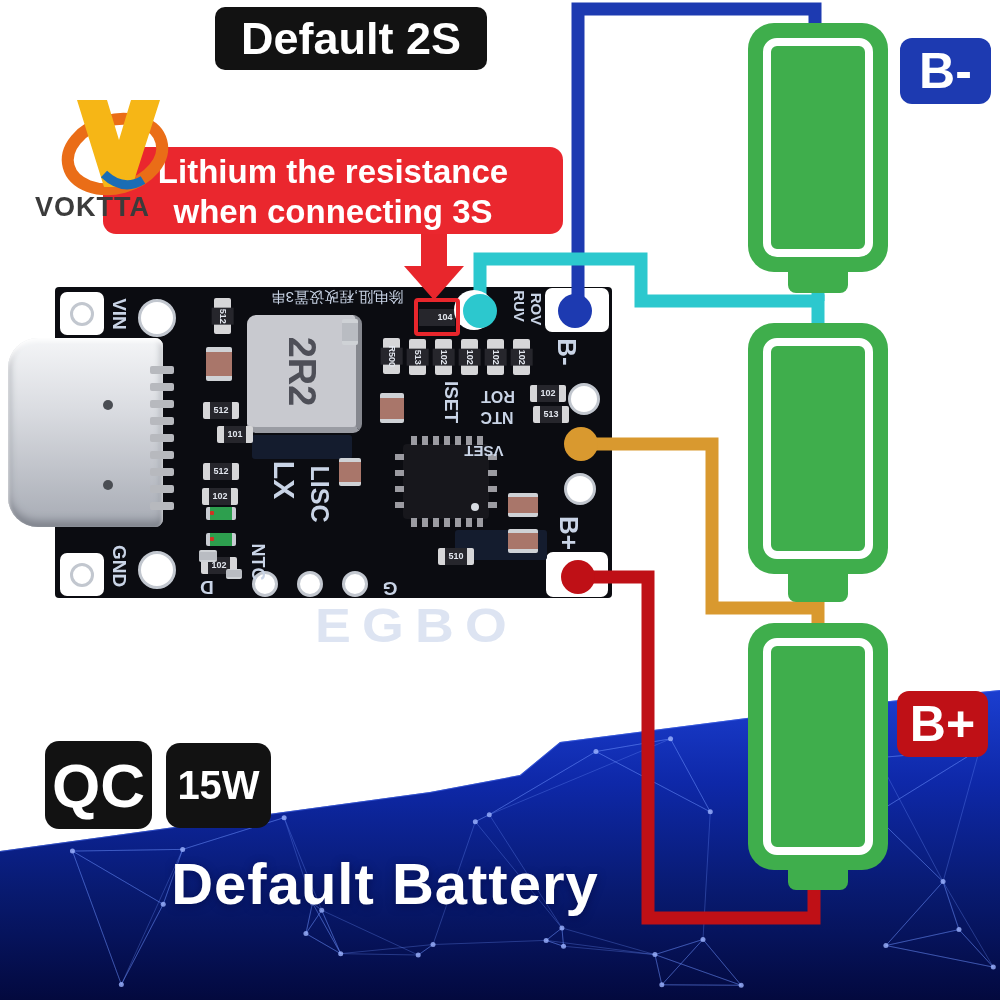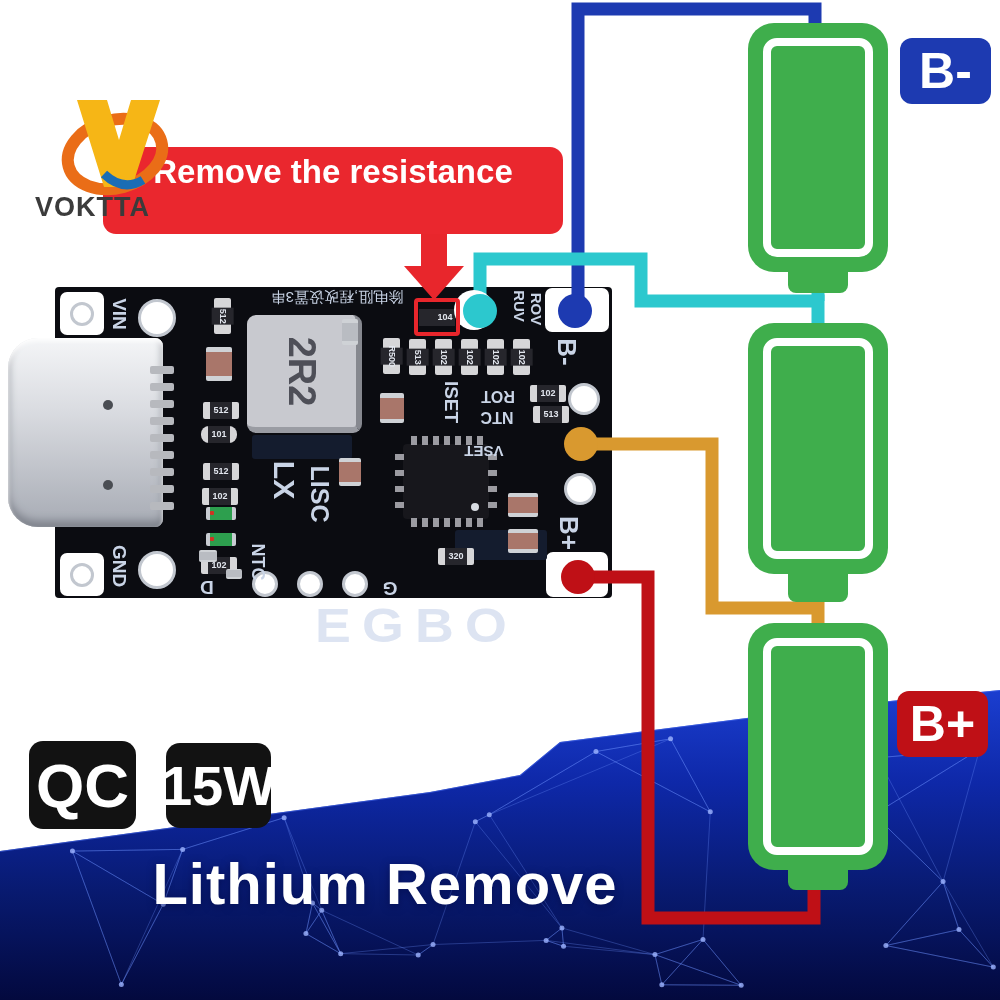--- a/index.html
+++ b/index.html
@@ -175,21 +175,21 @@
         <circle cx="874.0097736625514" cy="814.4890011125118" r="2.5" fill="#9db4ff" opacity="0.8"></circle>
         <circle cx="489.29612482853224" cy="814.6832185662621" r="2.5" fill="#9db4ff" opacity="0.8"></circle>
         <circle cx="943.0598422496571" cy="881.5987784458023" r="2.5" fill="#9db4ff" opacity="0.8"></circle>
         <circle cx="321.72067901234567" cy="910.2388833877708" r="2.5" fill="#9db4ff" opacity="0.8"></circle>
         <circle cx="563.5502400548696" cy="946.2679125098209" r="2.5" fill="#9db4ff" opacity="0.8"></circle>
       </g>
   </svg>
 
   <div id="watermark" class="abs" style="left:315px;top:598px;">EGBO</div>
 
-  <div class="abs title-line" style="left:0;top:850px;width:770px;font-size:58px;letter-spacing:1px;">Lithium Remove</div>
+  <div class="abs title-line" style="left:0;top:850px;width:770px;font-size:58px;letter-spacing:1px;">Default Battery</div>
 
   <div id="pcb" class="abs" style="left:55px;top:287px;width:557px;height:311px;"></div>
   <div id="pcb-layer">
       <div id="usbc" style="position: absolute; left: 8px; top: 338px; width: 155px; height: 189px;"></div>
       <div style="position: absolute; left: 150px; top: 366px; width: 24px; height: 8px; background: rgb(183, 185, 190); border-radius: 2px;"></div>
       <div style="position: absolute; left: 150px; top: 383px; width: 24px; height: 8px; background: rgb(183, 185, 190); border-radius: 2px;"></div>
       <div style="position: absolute; left: 150px; top: 400px; width: 24px; height: 8px; background: rgb(183, 185, 190); border-radius: 2px;"></div>
       <div style="position: absolute; left: 150px; top: 417px; width: 24px; height: 8px; background: rgb(183, 185, 190); border-radius: 2px;"></div>
       <div style="position: absolute; left: 150px; top: 434px; width: 24px; height: 8px; background: rgb(183, 185, 190); border-radius: 2px;"></div>
       <div style="position: absolute; left: 150px; top: 451px; width: 24px; height: 8px; background: rgb(183, 185, 190); border-radius: 2px;"></div>
@@ -239,21 +239,21 @@
       <div style="position: absolute; left: 488px; top: 486px; width: 9px; height: 6px; background: rgb(155, 155, 161);"></div>
       <div style="position: absolute; left: 395px; top: 502px; width: 9px; height: 6px; background: rgb(155, 155, 161);"></div>
       <div style="position: absolute; left: 488px; top: 502px; width: 9px; height: 6px; background: rgb(155, 155, 161);"></div>
       <div style="position: absolute; left: 471px; top: 503px; width: 8px; height: 8px; background: rgb(216, 220, 226); border-radius: 50%;"></div>
       <div class="res" style="position: absolute; left: 213.5px; top: 298px; width: 17px; height: 36px;">
         <div class="band" style="width: 100%; height: 62%; transform: rotate(90deg);">512</div>
       </div>
       <div class="res" style="position: absolute; left: 203px; top: 401.5px; width: 36px; height: 17px;">
         <div class="band" style="width: 62%; height: 100%;">512</div>
       </div>
-      <div class="res" style="position: absolute; left: 201px; top: 425.5px; width: 36px; height: 17px; border-radius: 8px;">
+      <div class="res" style="position: absolute; left: 217px; top: 425.5px; width: 36px; height: 17px;">
         <div class="band" style="width: 62%; height: 100%;">101</div>
       </div>
       <div class="res" style="position: absolute; left: 203px; top: 462.5px; width: 36px; height: 17px;">
         <div class="band" style="width: 62%; height: 100%;">512</div>
       </div>
       <div class="res" style="position: absolute; left: 202px; top: 487.5px; width: 36px; height: 17px;">
         <div class="band" style="width: 62%; height: 100%;">102</div>
       </div>
       <div class="res" style="position: absolute; left: 201px; top: 556.5px; width: 36px; height: 17px;">
         <div class="band" style="width: 62%; height: 100%;">102</div>
@@ -279,21 +279,21 @@
       <div class="res" style="position: absolute; left: 419px; top: 308.5px; width: 36px; height: 17px;">
         <div class="band" style="width: 62%; height: 100%; padding-left: 16px;">104</div>
       </div>
       <div class="res" style="position: absolute; left: 530px; top: 384.5px; width: 36px; height: 17px;">
         <div class="band" style="width: 62%; height: 100%;">102</div>
       </div>
       <div class="res" style="position: absolute; left: 533px; top: 405.5px; width: 36px; height: 17px;">
         <div class="band" style="width: 62%; height: 100%;">513</div>
       </div>
       <div class="res" style="position: absolute; left: 438px; top: 547.5px; width: 36px; height: 17px;">
-        <div class="band" style="width: 62%; height: 100%;">320</div>
+        <div class="band" style="width: 62%; height: 100%;">510</div>
       </div>
       <div class="cap" style="position: absolute; left: 206px; top: 347px; width: 26px; height: 34px; background: linear-gradient(rgb(207, 210, 214) 0px, rgb(207, 210, 214) 15%, rgb(169, 118, 106) 15%, rgb(169, 118, 106) 85%, rgb(207, 210, 214) 85%);"></div>
       <div class="cap" style="position: absolute; left: 380px; top: 393px; width: 24px; height: 30px; background: linear-gradient(rgb(207, 210, 214) 0px, rgb(207, 210, 214) 15%, rgb(169, 118, 106) 15%, rgb(169, 118, 106) 85%, rgb(207, 210, 214) 85%);"></div>
       <div class="cap" style="position: absolute; left: 339px; top: 458px; width: 22px; height: 28px; background: linear-gradient(rgb(207, 210, 214) 0px, rgb(207, 210, 214) 15%, rgb(169, 118, 106) 15%, rgb(169, 118, 106) 85%, rgb(207, 210, 214) 85%);"></div>
       <div class="cap" style="position: absolute; left: 508px; top: 493px; width: 30px; height: 24px; background: linear-gradient(rgb(207, 210, 214) 0px, rgb(207, 210, 214) 15%, rgb(169, 118, 106) 15%, rgb(169, 118, 106) 85%, rgb(207, 210, 214) 85%);"></div>
       <div class="cap" style="position: absolute; left: 508px; top: 529px; width: 30px; height: 24px; background: linear-gradient(rgb(207, 210, 214) 0px, rgb(207, 210, 214) 15%, rgb(169, 118, 106) 15%, rgb(169, 118, 106) 85%, rgb(207, 210, 214) 85%);"></div>
       <div class="cap" style="position: absolute; left: 342px; top: 319px; width: 16px; height: 26px; background: linear-gradient(rgb(207, 210, 214) 0px, rgb(207, 210, 214) 15%, rgb(185, 188, 194) 15%, rgb(185, 188, 194) 85%, rgb(207, 210, 214) 85%);"></div>
       <div class="cap" style="position: absolute; left: 199px; top: 550px; width: 18px; height: 12px; background: linear-gradient(rgb(207, 210, 214) 0px, rgb(207, 210, 214) 15%, rgb(185, 188, 194) 15%, rgb(185, 188, 194) 85%, rgb(207, 210, 214) 85%);"></div>
       <div class="cap" style="position: absolute; left: 226px; top: 569px; width: 16px; height: 10px; background: linear-gradient(rgb(207, 210, 214) 0px, rgb(207, 210, 214) 15%, rgb(185, 188, 194) 15%, rgb(185, 188, 194) 85%, rgb(207, 210, 214) 85%);"></div>
       <div class="led" style="position: absolute; left: 206px; top: 507px; width: 30px; height: 13px;"></div>
@@ -340,39 +340,43 @@
       <div class="batt" style="position: absolute; left: 748px; top: 323px; width: 140px; height: 251px; background: rgb(63, 174, 76);">
         <div class="ring"></div>
       </div>
       <div class="nub" style="position: absolute; left: 788px; top: 573px; width: 60px; height: 29px; background: rgb(63, 174, 76);"></div>
       <div class="batt" style="position: absolute; left: 748px; top: 623px; width: 140px; height: 247px; background: rgb(63, 174, 76);">
         <div class="ring"></div>
       </div>
       <div class="nub" style="position: absolute; left: 788px; top: 868px; width: 60px; height: 22px; background: rgb(63, 174, 76);"></div>
     </div>
 
+  <div class="abs blackbox" style="left:215px;top:7px;width:272px;height:63px;font-size:45px;border-radius:10px;">
+    <span>Default 2S</span>
+  </div>
 
   <div id="banner" class="abs" style="left:103px;top:147px;width:460px;height:87px;">
-    <div>Remove the resistance</div>
+    <div>Lithium the resistance</div>
+    <div>when connecting 3S</div>
   </div>
 
   <svg class="abs" style="left:30px;top:90px" width="170" height="140" viewBox="0 0 170 140">
     <ellipse cx="85" cy="64" rx="48" ry="34" fill="none" stroke="#ea6d17" stroke-width="12" transform="rotate(-15 85 64)"></ellipse>
     <path fill="#f6b616" d="M 47,10 L 77,10 L 89,50 L 101,10 L 130,10 L 102,97 L 74,97 Z"></path>
     <path fill="none" stroke="#1a6db5" stroke-width="9" d="M 74,84 Q 93,102 113,90"></path>
   </svg>
   <div class="abs" style="left:35px;top:192px;font-size:27px;font-weight:bold;color:#3b3b3b;letter-spacing:1px;">VOKTTA</div>
 
   <div class="abs termbox" style="left:900px;top:38px;width:91px;height:66px;font-size:50px;background:#1d3ab1;">
     <span>B-</span>
   </div>
   <div class="abs termbox" style="left:897px;top:691px;width:91px;height:66px;font-size:50px;background:#bf1016;">
     <span>B+</span>
   </div>
 
-  <div class="abs blackbox" style="left:29px;top:741px;width:107px;height:88px;font-size:62px;border-radius:14px;">
+  <div class="abs blackbox" style="left:45px;top:741px;width:107px;height:88px;font-size:62px;border-radius:14px;">
     <span>QC</span>
   </div>
-  <div class="abs blackbox" style="left:166px;top:743px;width:105px;height:85px;font-size:56px;border-radius:14px;">
+  <div class="abs blackbox" style="left:166px;top:743px;width:105px;height:85px;font-size:40px;border-radius:14px;">
     <span>15W</span>
   </div>
 
 </div>
 
 </body></html>

